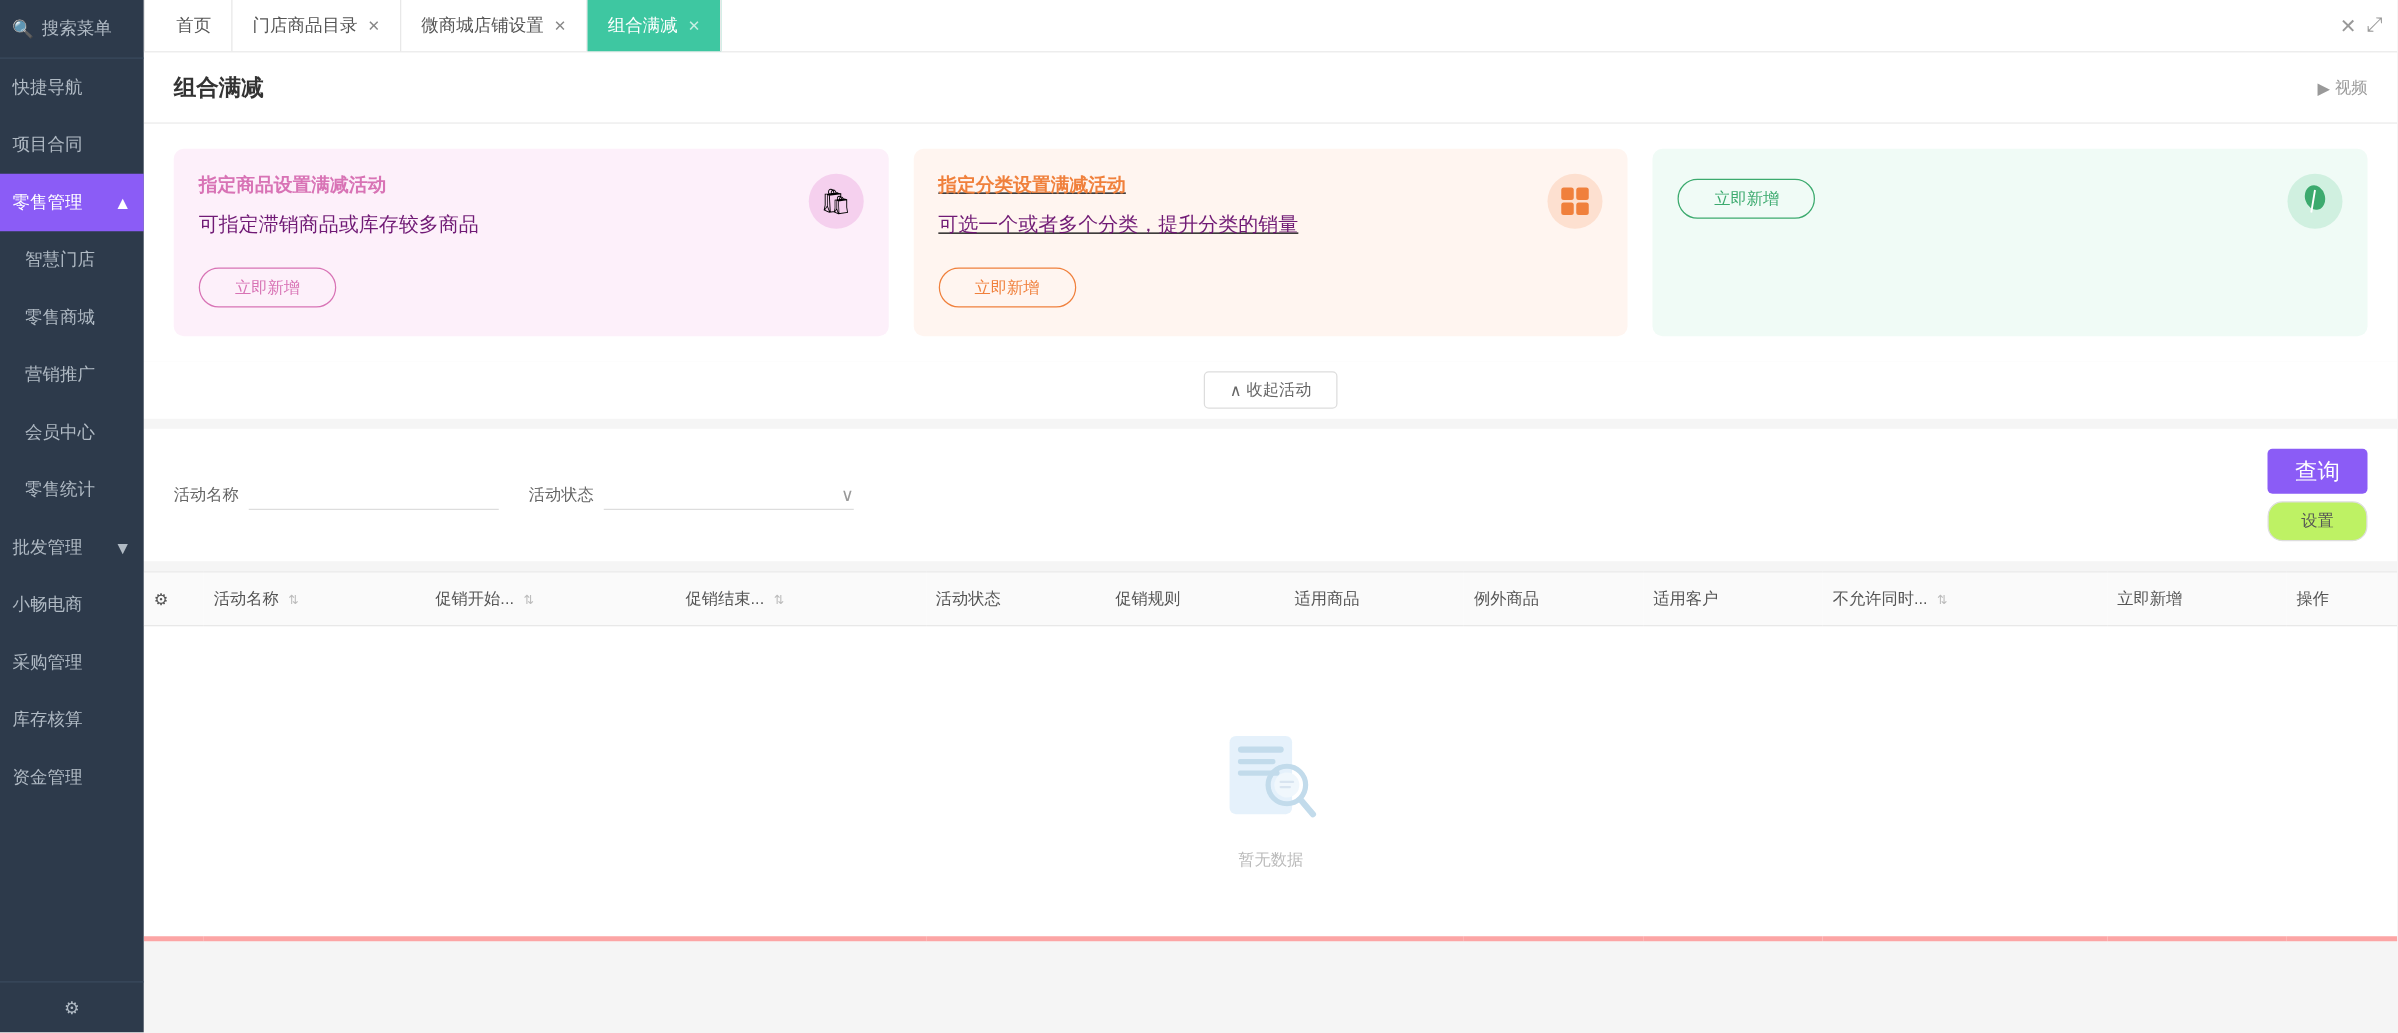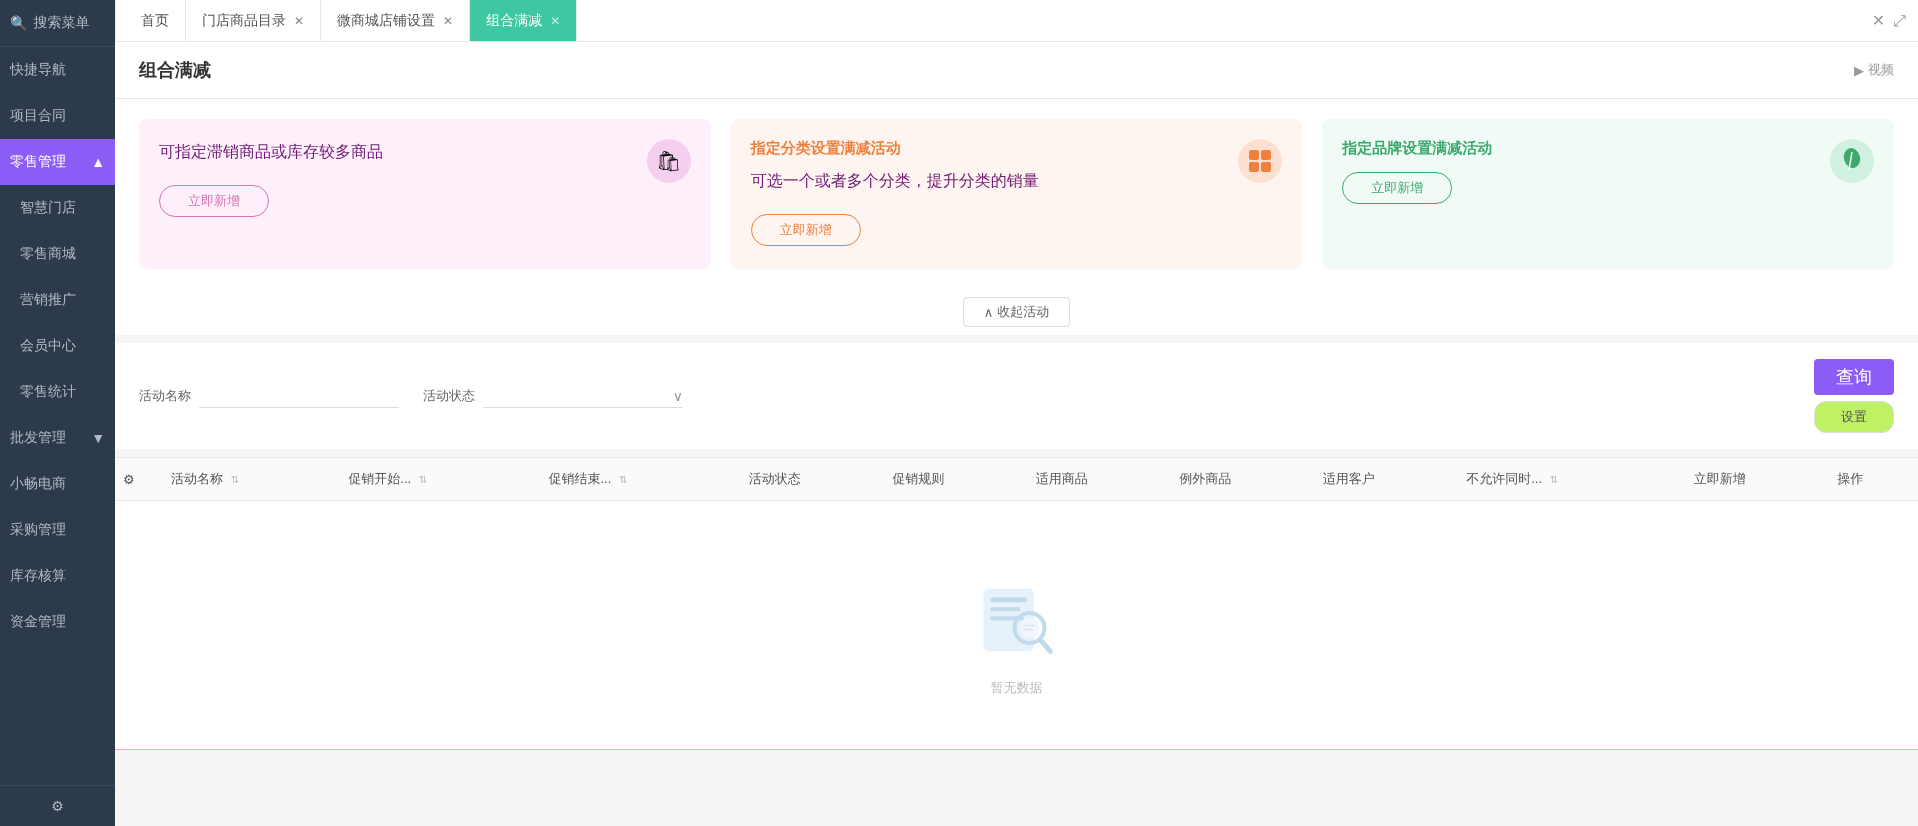--- a/index.html
+++ b/index.html
@@ -138,21 +138,21 @@
       gap: 20px;
     }
     .card {
       flex: 1;
       border-radius: 8px;
       padding: 20px;
       position: relative;
       min-height: 150px;
     }
     .card-pink { background: #fdf0fa; }
-    .card-orange { background: #fff5f0; }
+    .card-orange { background: #fff5f0; text-decoration: underline; }
     .card-green { background: #f0fbf6; }
 
     .card-title {
       font-size: 15px;
       font-weight: 600;
       margin-bottom: 10px;
     }
     .card-pink .card-title { color: #d873b5; }
     .card-orange .card-title { color: #f0803c; }
     .card-green .card-title { color: #3caa6e; }
@@ -310,21 +310,21 @@
     .data-table th.sortable {
       cursor: pointer;
     }
     .data-table th .sort-icon {
       font-size: 10px;
       color: #bbb;
       margin-left: 4px;
     }
     .data-table td {
       padding: 12px 8px;
-      border-bottom: 1px solid #fca5a5;
+      border-bottom: 4px solid #fca5a5;
       color: #555;
       text-align: center;
     }
     .th-settings { width: 48px; text-align: center; }
 
     
     .empty-state {
       display: flex;
       flex-direction: column;
       align-items: center;
@@ -434,20 +434,21 @@
       </div>
     </div>
 
     <div class="cards-section">
       <div class="cards-row">
 
         <div class="card card-pink">
           <div class="card-icon">
             <span>🛍</span>
           </div>
+          <div class="card-title">指定商品设置满减活动</div>
           <div class="card-desc">可指定滞销商品或库存较多商品</div>
           <button class="card-btn">立即新增</button>
         </div>
 
         <div class="card card-orange">
           <div class="card-icon">
             <svg width="26" height="26" viewBox="0 0 26 26">
               <rect x="2" y="2" width="10" height="10" rx="2" fill="#f0803c"></rect>
               <rect x="14" y="2" width="10" height="10" rx="2" fill="#f0803c"></rect>
               <rect x="2" y="14" width="10" height="10" rx="2" fill="#f0803c"></rect>
@@ -459,21 +460,20 @@
           <button class="card-btn">立即新增</button>
         </div>
 
         <div class="card card-green">
           <div class="card-icon">
             <svg width="26" height="26" viewBox="0 0 26 26">
               <ellipse cx="13" cy="10" rx="8" ry="10" fill="#3caa6e" transform="rotate(-15 13 10)"></ellipse>
               <line x1="13" y1="4" x2="10" y2="22" stroke="#fff" stroke-width="1.5"></line>
             </svg>
           </div>
-          <div class="card-title">指定品牌设置满减活动</div>
           <button class="card-btn">立即新增</button>
         </div>
 
       </div>
     </div>
 
     <div class="collapse-bar">
       <button class="collapse-btn">
         <span>∧</span>
         <span>收起活动</span>

